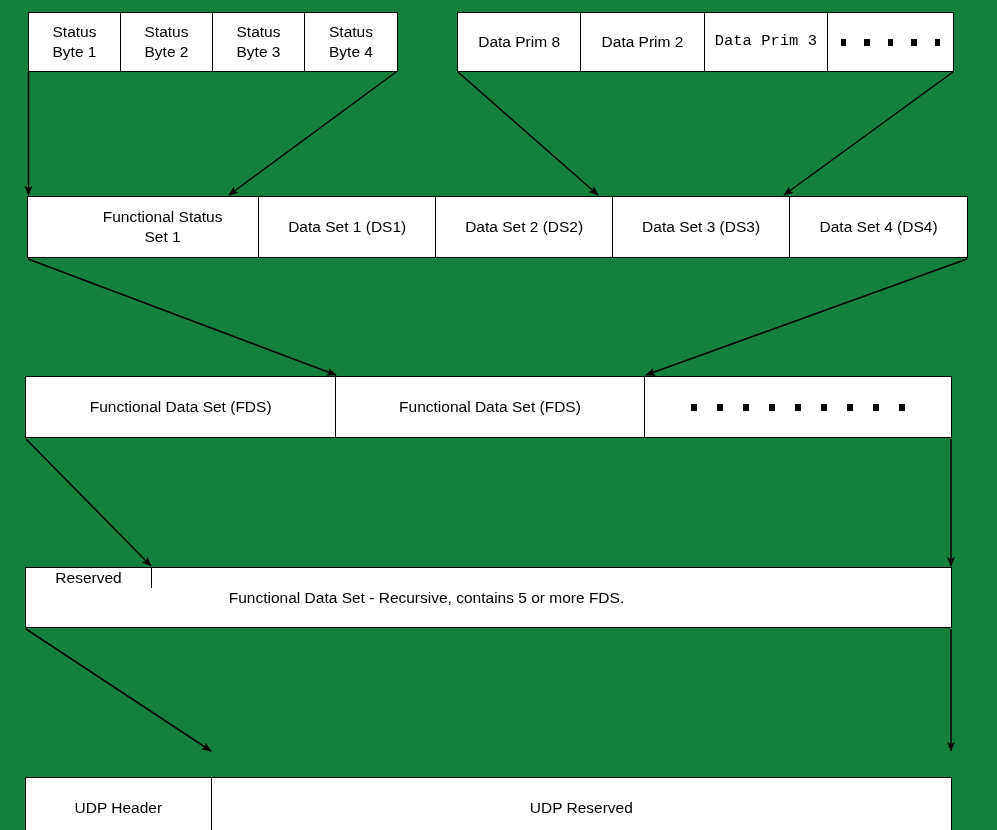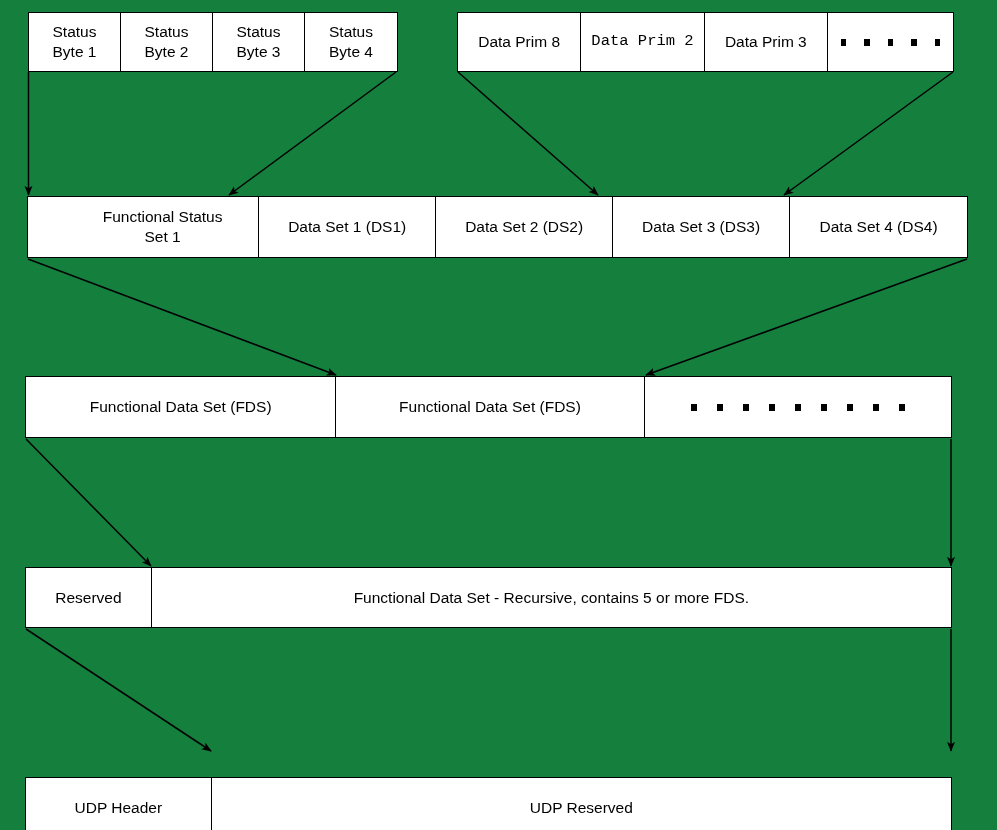--- a/index.html
+++ b/index.html
@@ -78,22 +78,22 @@
     <div class="cell" style="width:92px;">Status
 Byte 2</div>
     <div class="cell" style="width:92px;">Status
 Byte 3</div>
     <div class="cell" style="width:92px;">Status
 Byte 4</div>
   </div>
 
   <div class="row" style="left:457px; top:12px; width:497px; height:60px;">
     <div class="cell" style="width:124px;">Data Prim 8</div>
-    <div class="cell" style="width:124px;font-family:Liberation Mono, monospace;">Data Prim 2</div>
-    <div class="cell" style="width:124px;">Data Prim 3</div>
+    <div class="cell" style="width:124px;">Data Prim 2</div>
+    <div class="cell" style="width:124px;font-family:Liberation Mono, monospace;">Data Prim 3</div>
     <div class="cell dots" style="width:125px;">
       <span class="dotgroup narrow">
         <span class="dot"></span>
         <span class="dot"></span>
         <span class="dot"></span>
         <span class="dot"></span>
         <span class="dot"></span>
       </span>
     </div>
   </div>
@@ -118,21 +118,21 @@
         <span class="dot"></span>
         <span class="dot"></span>
         <span class="dot"></span>
         <span class="dot"></span>
         <span class="dot"></span>
         <span class="dot"></span>
       </span>
     </div>
   </div>
 
-  <div class="row" style="left:25px; top:567px; width:927px; height:61px;">
+  <div class="row" style="left:25px; top:567px; width:927px; height:61px;flex-direction:column;">
     <div class="cell" style="width:126px;">Reserved</div>
     <div class="cell" style="width:801px;">Functional Data Set - Recursive, contains 5 or more FDS.</div>
   </div>
 
   <div class="row" style="left:25px; top:752px; width:927px; height:61px;margin-top:25px;">
     <div class="cell" style="width:186px;">UDP Header</div>
     <div class="cell" style="width:741px;">UDP Reserved</div>
   </div>
 
   <svg class="arrow-layer" viewBox="0 0 997 830" xmlns="http://www.w3.org/2000/svg">

